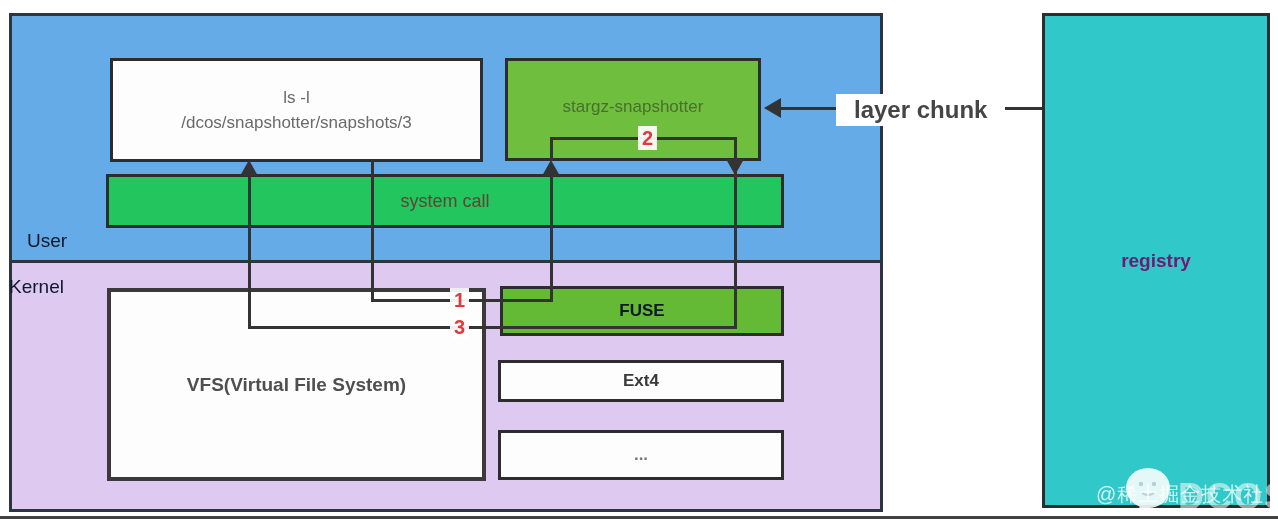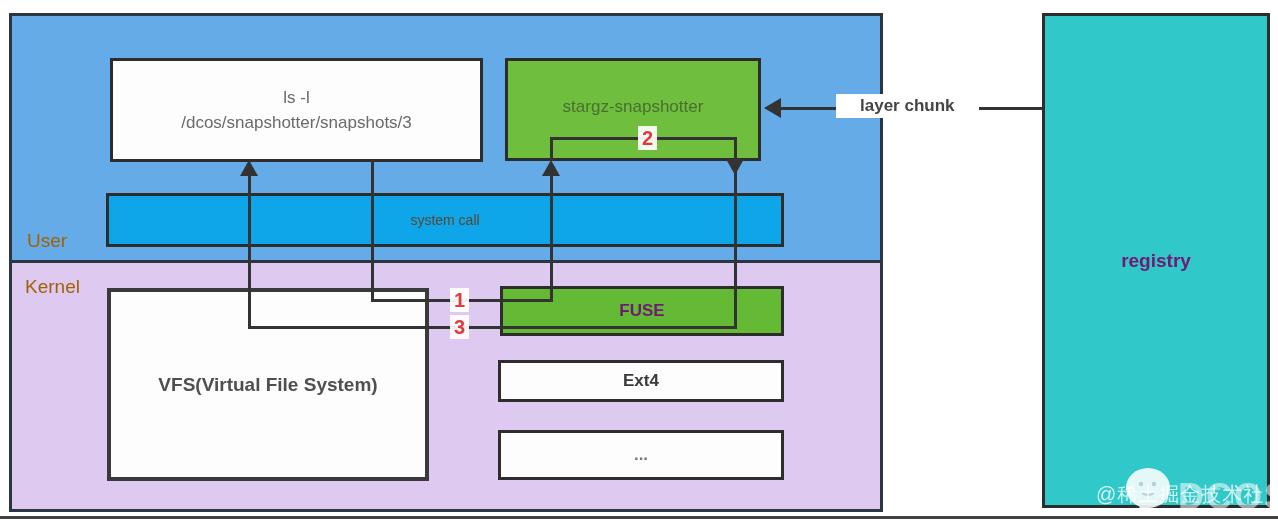--- a/index.html
+++ b/index.html
@@ -4,53 +4,53 @@
 <style>
   html,body{margin:0;padding:0;background:#ffffff;}
   #stage{
     position:relative;width:1278px;height:520px;background:#ffffff;
     font-family:"Liberation Sans", sans-serif;overflow:hidden;
   }
   .abs{position:absolute;box-sizing:border-box;}
   
   .user-box{left:9px;top:13px;width:874px;height:250px;background:#64abe8;border:3px solid #2c3642;}
   .kernel-box{left:9px;top:260px;width:874px;height:252px;background:#dec9f1;border:3px solid #2c3642;}
-  .space-label{font-size:19px;color:#a16207;}
+  .space-label{font-size:19px;color:#0f172a;}
   .user-label{left:27px;top:230px;}
-  .kernel-label{left:25px;top:276px;}
+  .kernel-label{left:9px;top:276px;}
   
   .node{display:flex;align-items:center;justify-content:center;text-align:right;}
   .ls-box{left:110px;top:58px;width:373px;height:104px;background:#fdfdfd;border:3px solid #2d2d2d;
           flex-direction:column;color:#6a6a6a;font-size:17px;line-height:25px;}
   .stargz-box{left:505px;top:58px;width:256px;height:103px;background:#6fbe3e;border:3px solid #2d2d2d;
           color:#48702c;font-size:17px;align-items:flex-start;padding-top:36px;}
-  .syscall-bar{left:106px;top:193px;width:678px;height:54px;background:#0ea5e9;border:3px solid #2d2d2d;
-          color:#5b4733;font-size:14px;}
-  .vfs-box{left:107px;top:288px;width:322px;height:193px;background:#fdfdfd;border:4px solid #3a3a3a;
+  .syscall-bar{left:106px;top:174px;width:678px;height:54px;background:#22c55e;border:3px solid #2d2d2d;
+          color:#5b4733;font-size:18px;}
+  .vfs-box{left:107px;top:288px;width:379px;height:193px;background:#fdfdfd;border:4px solid #3a3a3a;
           color:#4f4f4f;font-size:19px;font-weight:bold;}
   .fuse-box{left:500px;top:286px;width:284px;height:50px;background:#64ba34;border:3px solid #2d2d2d;
-          color:#701a75;font-size:17px;font-weight:bold;}
+          color:#0f172a;font-size:17px;font-weight:bold;}
   .ext4-box{left:498px;top:360px;width:286px;height:42px;background:#fdfdfd;border:3px solid #2d2d2d;
           color:#3a3a3a;font-size:17px;font-weight:bold;}
   .otherfs-box{left:498px;top:430px;width:286px;height:50px;background:#fdfdfd;border:3px solid #2d2d2d;
           color:#777;font-size:17px;font-weight:bold;}
   .registry-box{left:1042px;top:13px;width:228px;height:495px;background:#30c8c8;border:3px solid #2d2d2d;
           color:#701a75;font-size:19px;font-weight:bold;}
   
   .line{background:#333333;}
   .arrow-up{width:0;height:0;border-left:9px solid transparent;border-right:9px solid transparent;
             border-bottom:16px solid #333;}
   .arrow-down{width:0;height:0;border-left:9px solid transparent;border-right:9px solid transparent;
             border-top:16px solid #333;}
   .arrow-left{width:0;height:0;border-top:10px solid transparent;border-bottom:10px solid transparent;
             border-right:17px solid #333;}
   
   .step-badge{background:rgba(255,255,255,0.92);color:#e23a3a;font-size:20px;font-weight:bold;
             padding:0 4px;line-height:24px;}
-  .chunk-label{background:#ffffff;color:#454545;font-size:17px;font-weight:bold;padding:2px 24px;}
+  .chunk-label{background:#ffffff;color:#454545;font-size:24px;font-weight:bold;padding:2px 18px;}
   
   .wm-community{left:1096px;top:481px;color:rgba(255,255,255,0.78);font-size:20px;letter-spacing:1px;}
   .wm-logo{left:1178px;top:476px;color:rgba(255,255,255,0.55);font-size:36px;font-weight:bold;letter-spacing:2px;}
   .bottom-line{left:0;top:516px;width:1278px;height:3px;background:#424242;}
 </style>
 </head>
 <body>
 
 <div id="stage">
 

